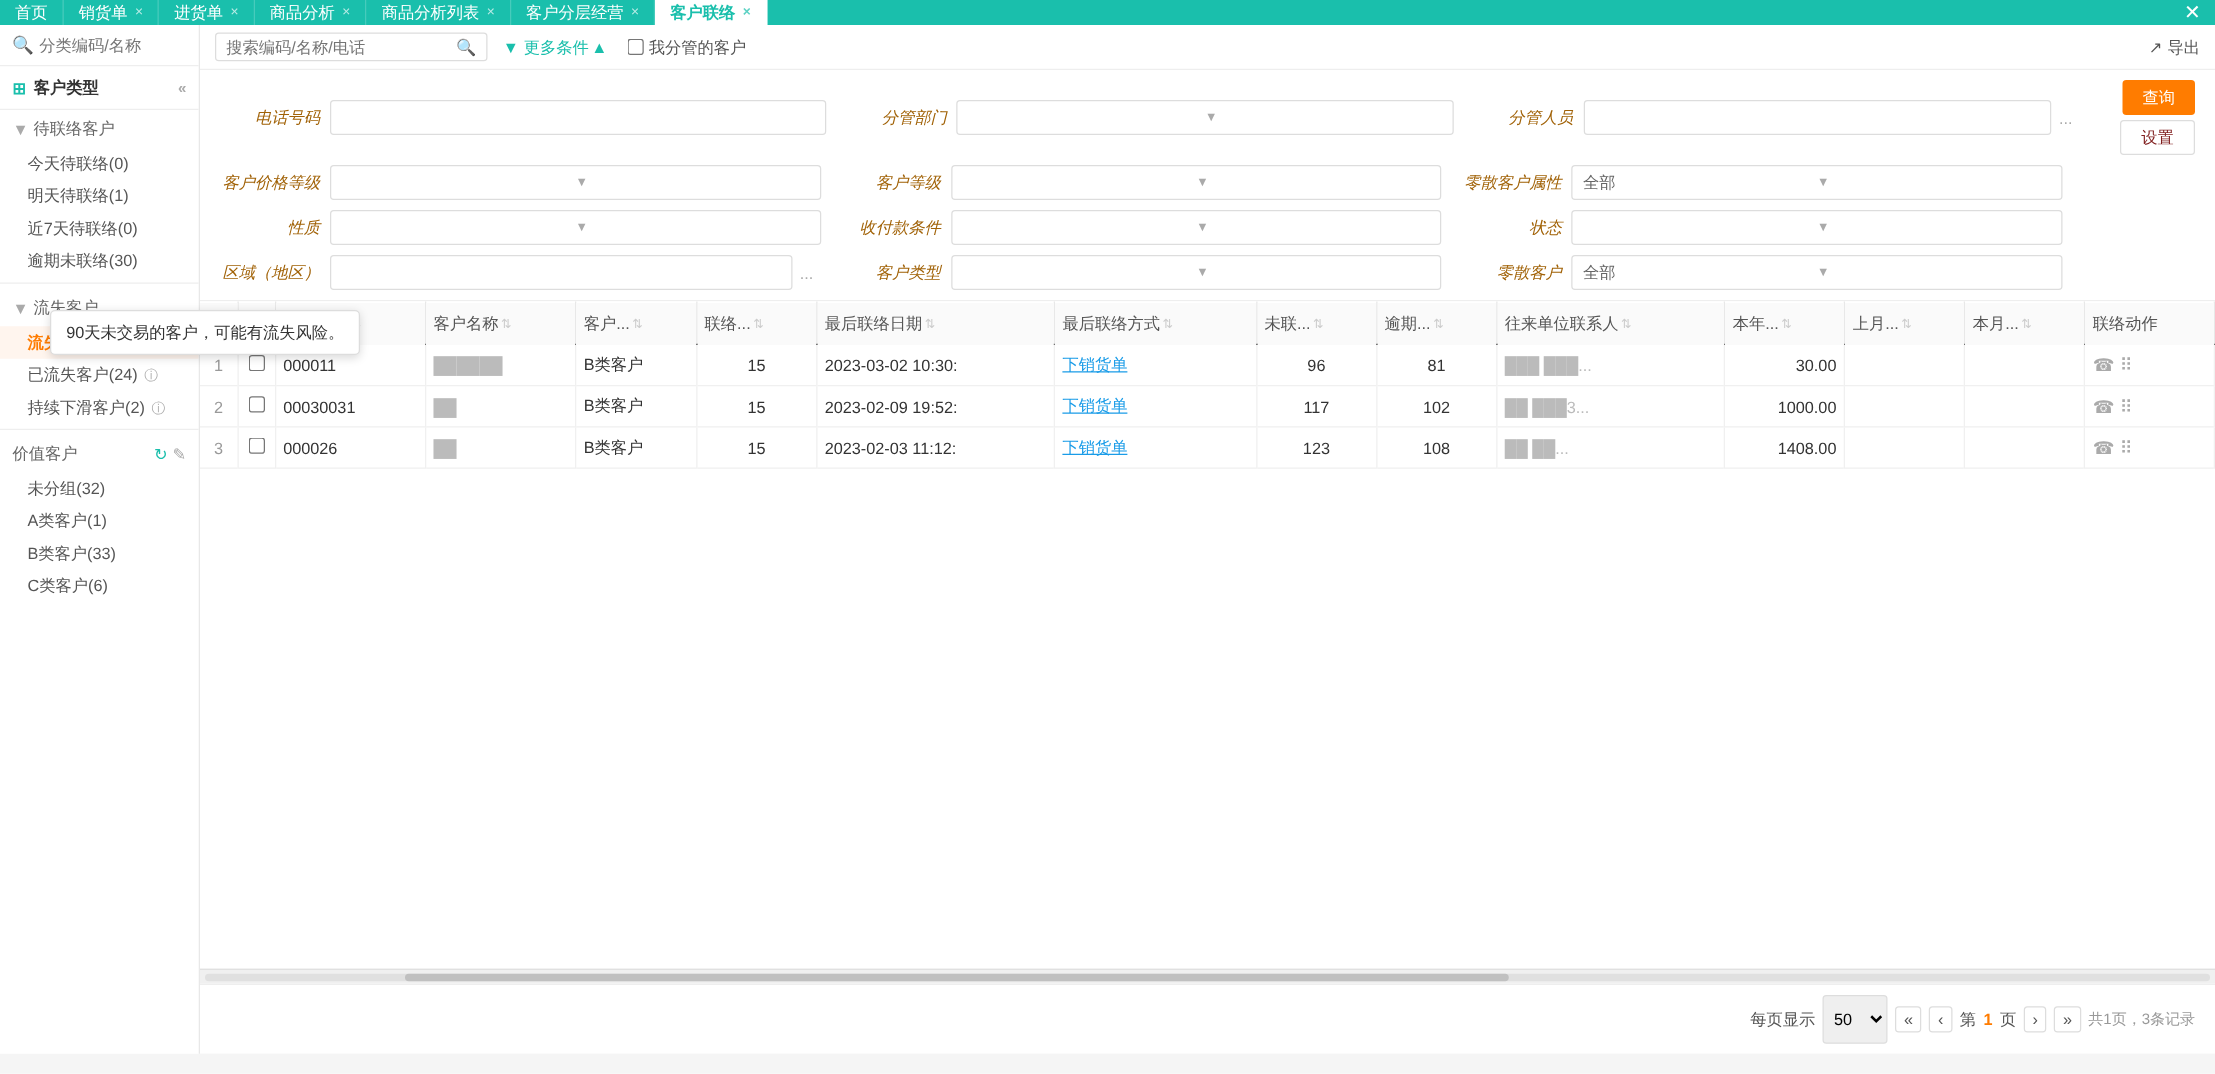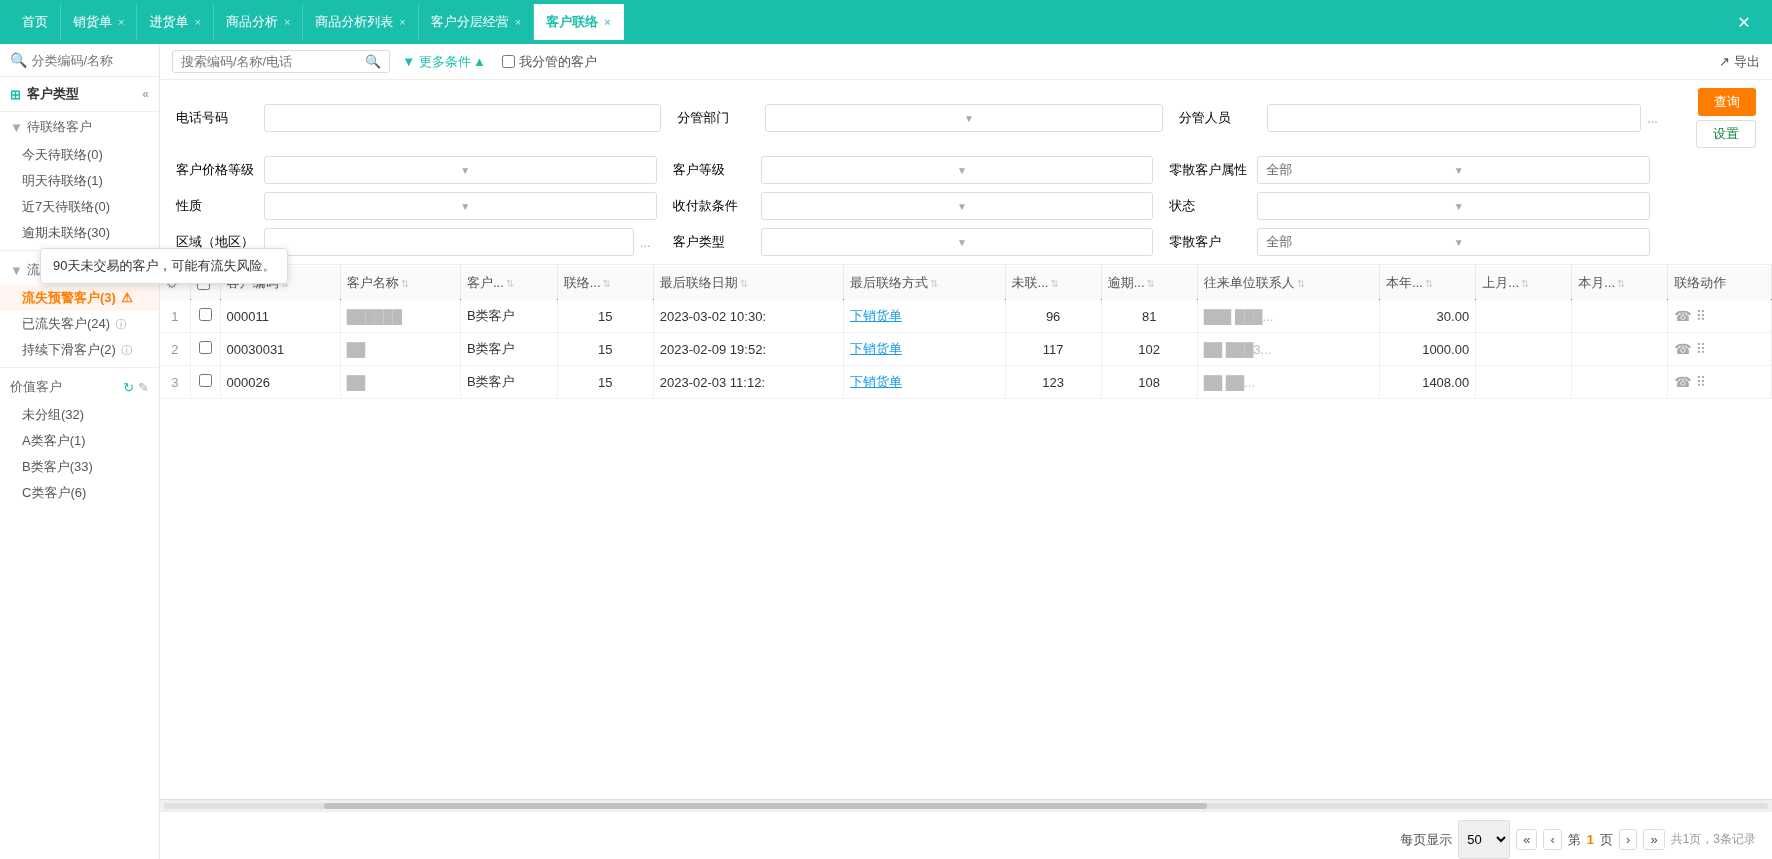--- a/index.html
+++ b/index.html
@@ -2,21 +2,21 @@
 <html><head>
   <meta charset="utf-8">
   <style>
     * { box-sizing: border-box; margin: 0; padding: 0; font-family: 'Microsoft YaHei', Arial, sans-serif; font-size: 13px; }
     body { background: #f5f5f5; overflow: hidden; width: 1772px; height: 859px; }
 
     
     .top-nav {
       display: flex; align-items: center;
       background: #1abfac;
-      height: 44px; padding: 0 10px;
+      height: 20px; padding: 0 0;
       color: #fff;
     }
     .top-nav .nav-item {
       display: flex; align-items: center;
       padding: 0 12px; height: 36px; cursor: pointer;
       font-size: 13px; color: #fff; white-space: nowrap;
       border-right: 1px solid rgba(255,255,255,0.2);
     }
     .top-nav .nav-item:first-child { border-left: none; }
     .nav-item .close-x {
@@ -147,22 +147,22 @@
     .filter-row {
       display: flex; align-items: center;
       margin-bottom: 8px; gap: 16px;
     }
     .filter-row:last-child { margin-bottom: 0; }
     .filter-field {
       display: flex; align-items: center;
       flex: 1;
     }
     .filter-field label {
-      color: #000000; font-size: 13px; min-width: 80px;
-      text-align: left; margin-right: 8px; white-space: nowrap;
+      color: #a16207; font-size: 13px; min-width: 80px;
+      text-align: right; margin-right: 8px; white-space: nowrap; font-style: italic;
     }
     .filter-field input[type="text"] {
       flex: 1; border: 1px solid #ddd; border-radius: 3px;
       padding: 4px 8px; font-size: 13px; outline: none;
       height: 28px;
     }
     .filter-select {
       flex: 1; display: flex; align-items: center;
       border: 1px solid #ddd; border-radius: 3px;
       padding: 4px 8px; height: 28px; cursor: pointer;
@@ -176,21 +176,21 @@
     .action-buttons {
       display: flex; flex-direction: column;
       gap: 4px; margin-left: auto; padding-left: 16px; align-items: flex-end;
     }
     .query-btn {
       background: #ff7c00; color: #fff; border: none;
       border-radius: 3px; padding: 4px 16px;
       cursor: pointer; font-size: 13px; height: 28px;
     }
     .settings-btn {
-      background: #fff; color: #15803d; border: 1px solid #ddd;
+      background: #fff; color: #7f1d1d; border: 1px solid #ddd;
       border-radius: 3px; padding: 4px 16px;
       cursor: pointer; font-size: 13px; height: 28px;
     }
 
     
     .table-container {
       flex: 1; overflow: auto; background: #fff;
       margin: 0;
     }
     table {

